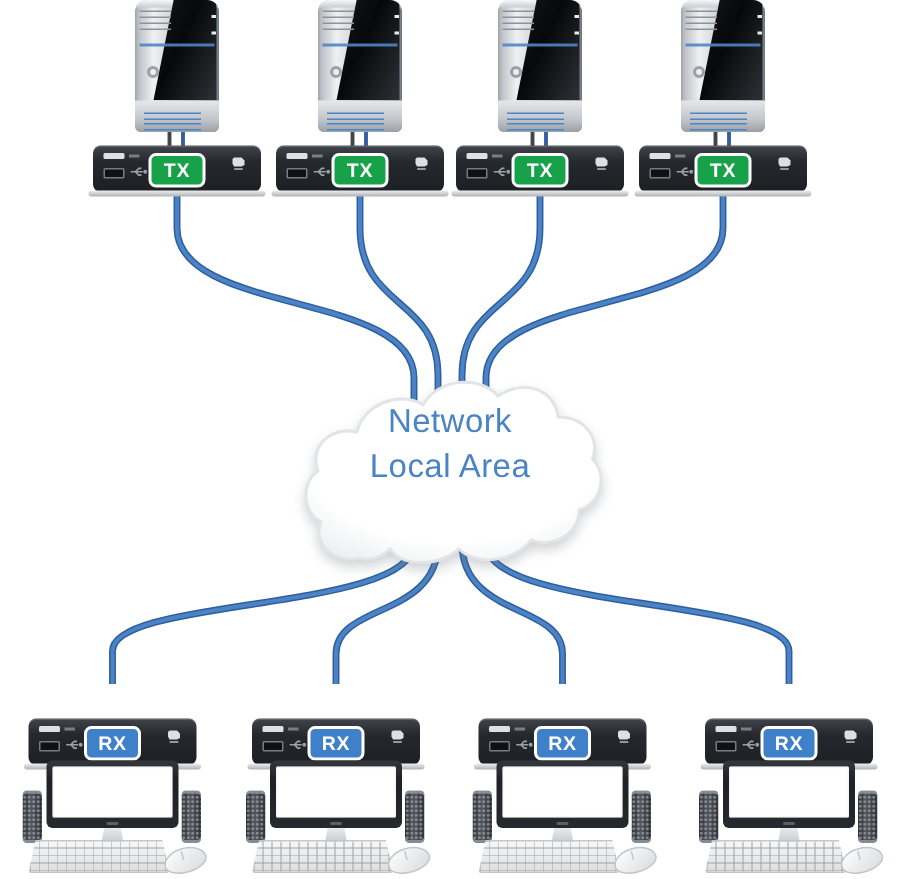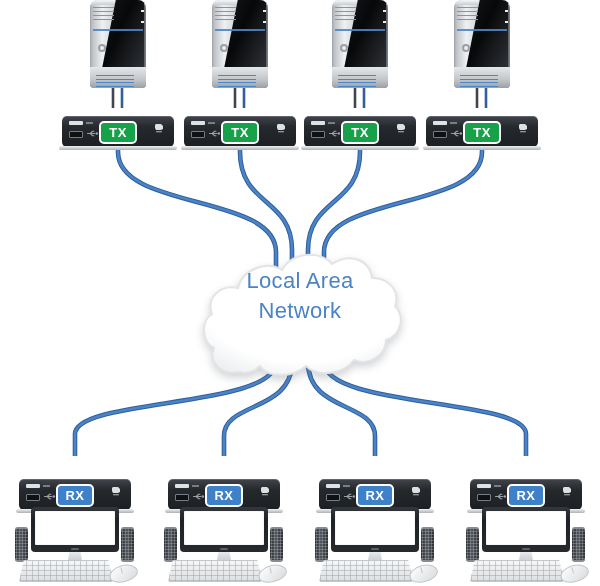--- a/index.html
+++ b/index.html
@@ -33,21 +33,21 @@
     border-radius:50%;box-sizing:border-box;}
   .t-foot{position:absolute;left:0;top:67px;width:100%;height:21px;
     background:linear-gradient(#e5e7e9,#c2c6ca 60%,#9aa0a6);}
   .t-vent{position:absolute;left:6px;width:38px;height:1px;background:#4d86c6;}
   .t-btn{position:absolute;left:51px;width:3px;height:2px;background:#e9ebed;}
 
   
   .device{position:absolute;width:112px;height:31px;border-radius:5px;
     background:linear-gradient(#41454c,#25282c 35%,#1d2023);
     box-shadow:inset 0 1px 0 rgba(255,255,255,.18);}
-  .device.tx{top:116px;} .device.rx{top:479px;}
+  .device.tx{top:97px;} .device.rx{top:479px;}
   .dbase{position:absolute;left:-3px;right:-3px;bottom:-3px;height:4px;border-radius:2px;
     background:linear-gradient(#eef0f1,#aeb2b6);}
   .brand{position:absolute;left:7px;top:5px;width:14px;height:4px;background:#dfe2e4;border-radius:1px;}
   .model{position:absolute;left:24px;top:6px;width:7px;height:2px;background:#787e85;}
   .usbport{position:absolute;left:7px;top:15px;width:12px;height:5px;background:#0f1113;
     border:1px solid #767c83;border-radius:1px;}
   .usbicon{position:absolute;left:24px;top:13px;}
   .badge{position:absolute;left:50%;top:5px;transform:translateX(-50%);
     width:34px;height:19px;border:2px solid #fff;border-radius:5px;
     color:#fff;font-weight:bold;font-size:13px;line-height:19px;text-align:center;letter-spacing:.5px;}
@@ -160,22 +160,22 @@
       C 350 252 370 260 372 278
       C 390 278 400 292 395 306
       C 406 318 400 336 386 340
       C 386 356 368 366 354 360
       C 344 374 318 378 306 366
       C 292 378 268 378 260 366
       C 254 372 246 374 240 372 Z"></path>
   </svg>
 
   <div class="cloud-label">
+    <div>Network</div>
     <div>Local Area</div>
-    <div>Network</div>
   </div>
 
   <div class="tower" style="left:90px">
     <div class="t-cap"></div>
     <div class="t-black"></div>
     <div class="t-groove" style="top:7px"></div>
     <div class="t-groove" style="top:11px"></div>
     <div class="t-groove" style="top:15px"></div>
     <div class="t-groove" style="top:19px"></div>
     <div class="t-blueline"></div>

